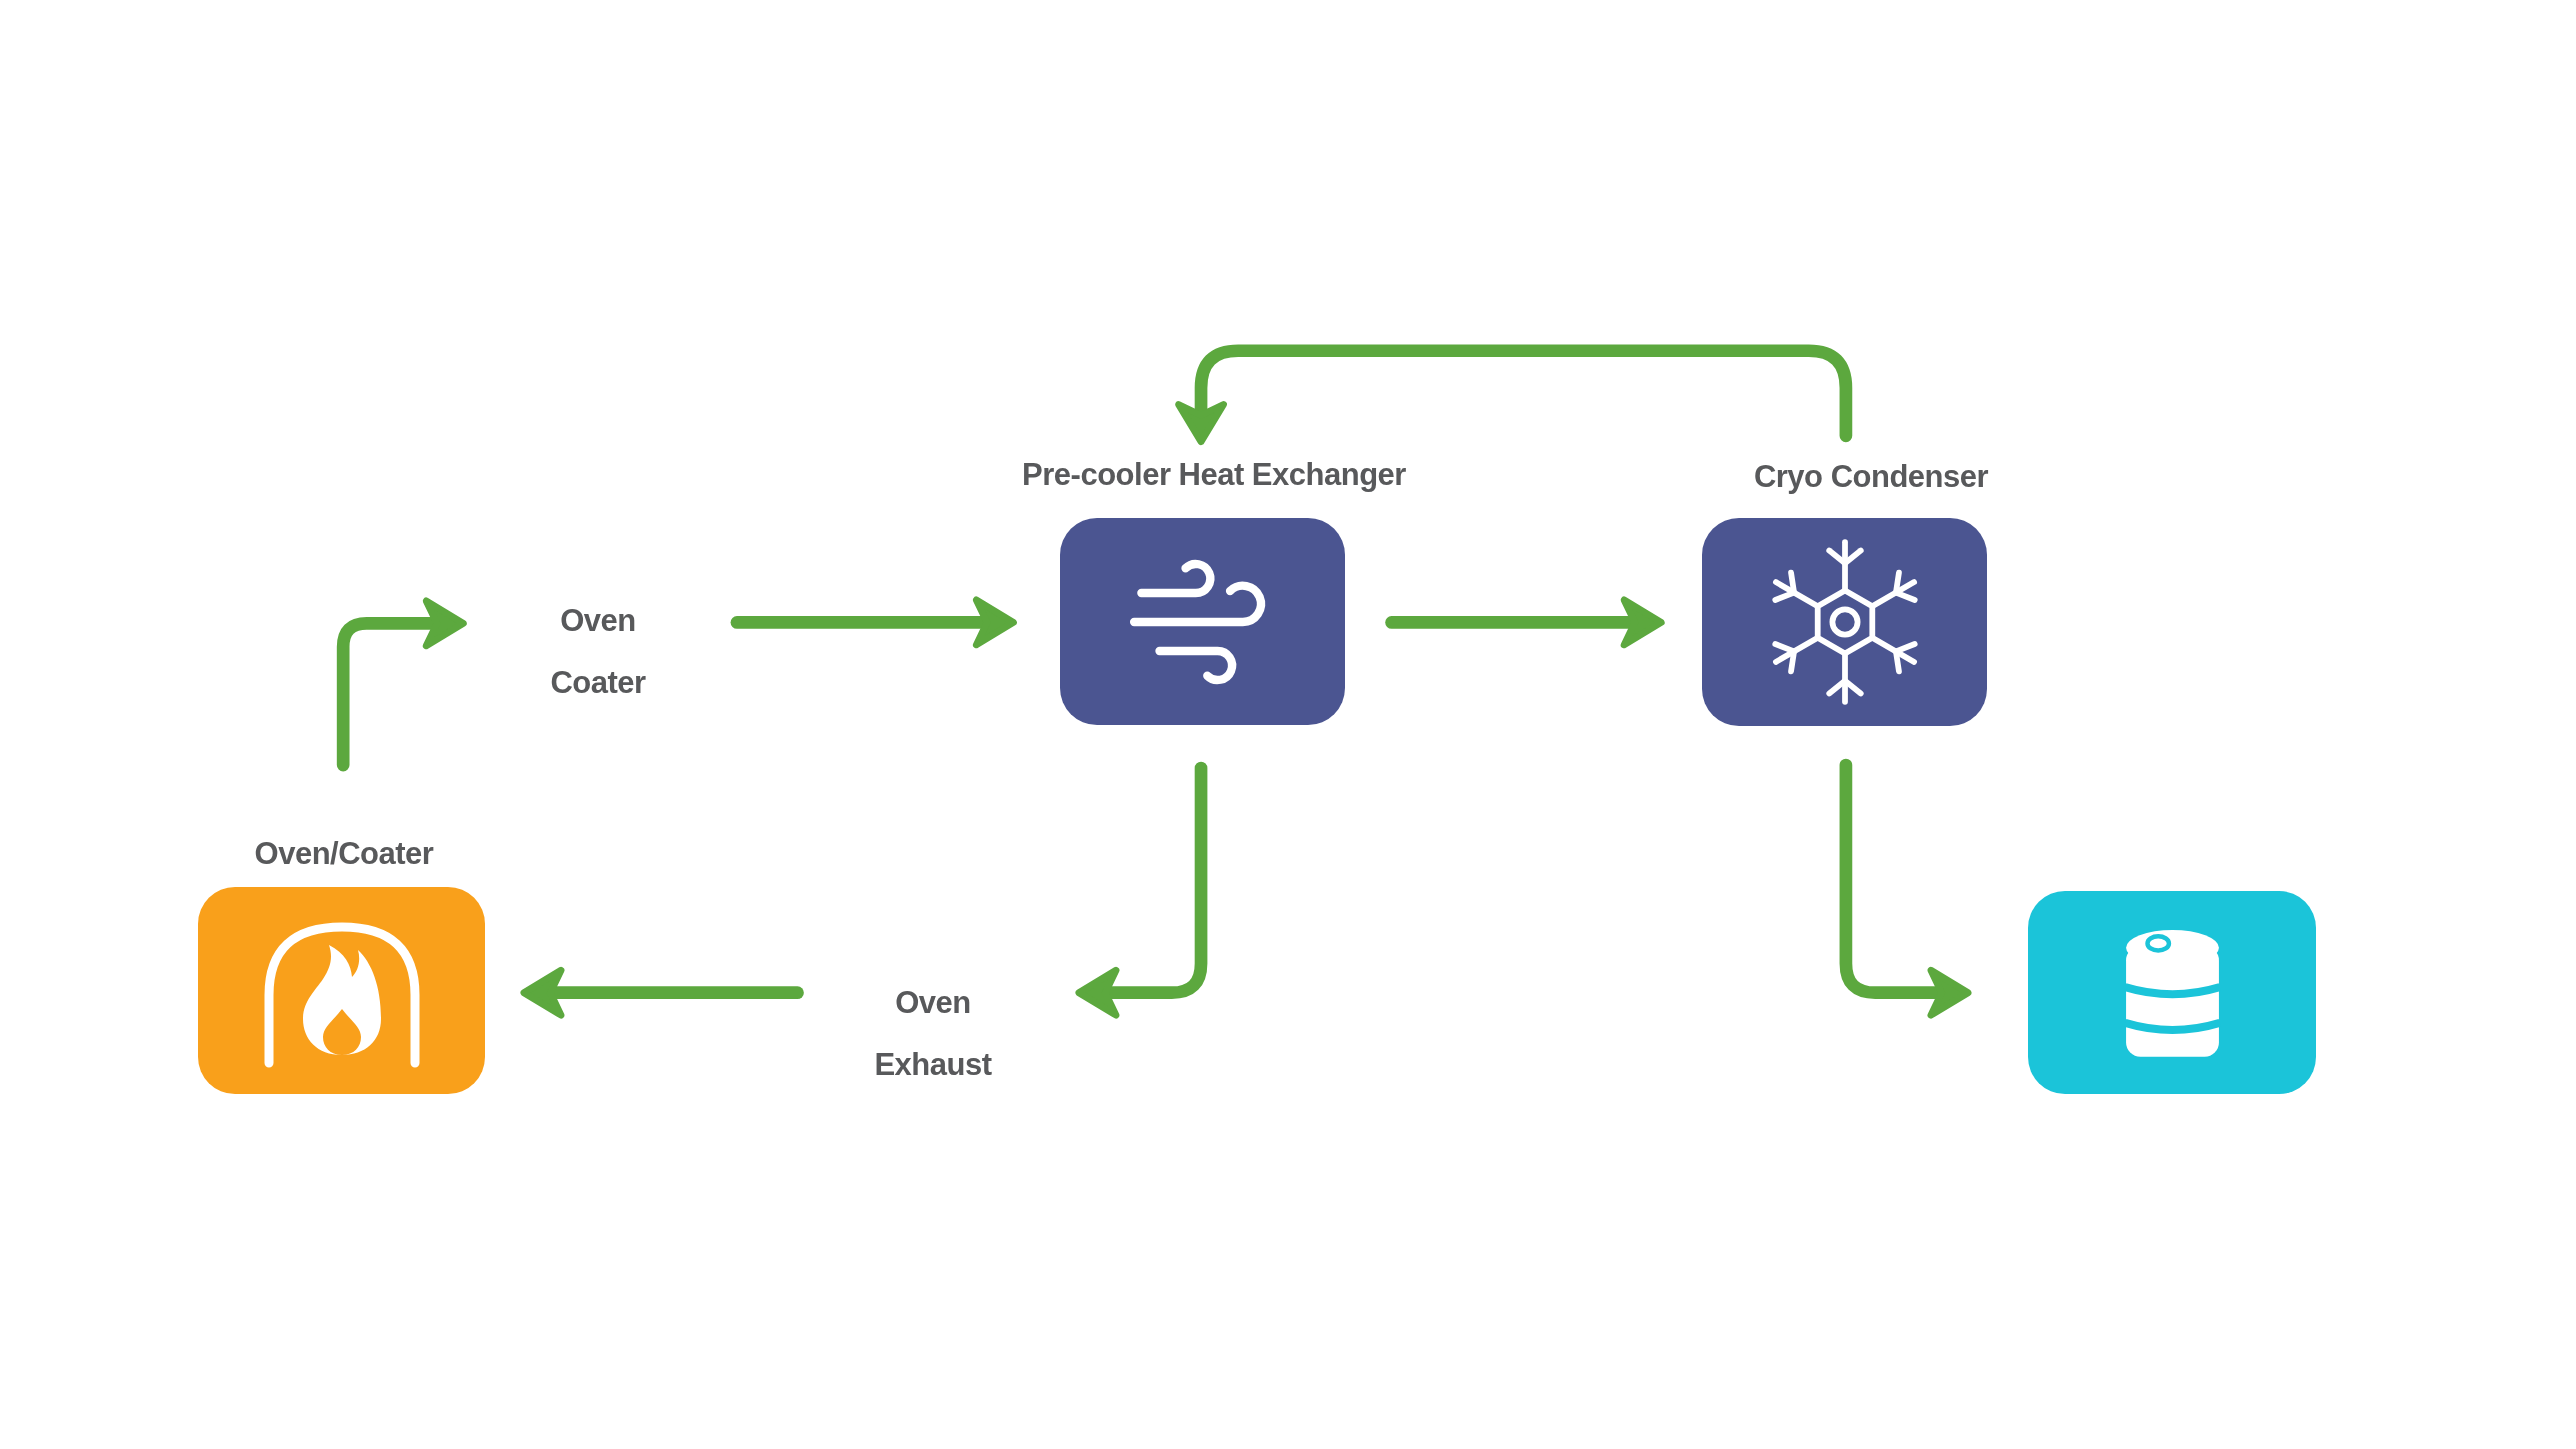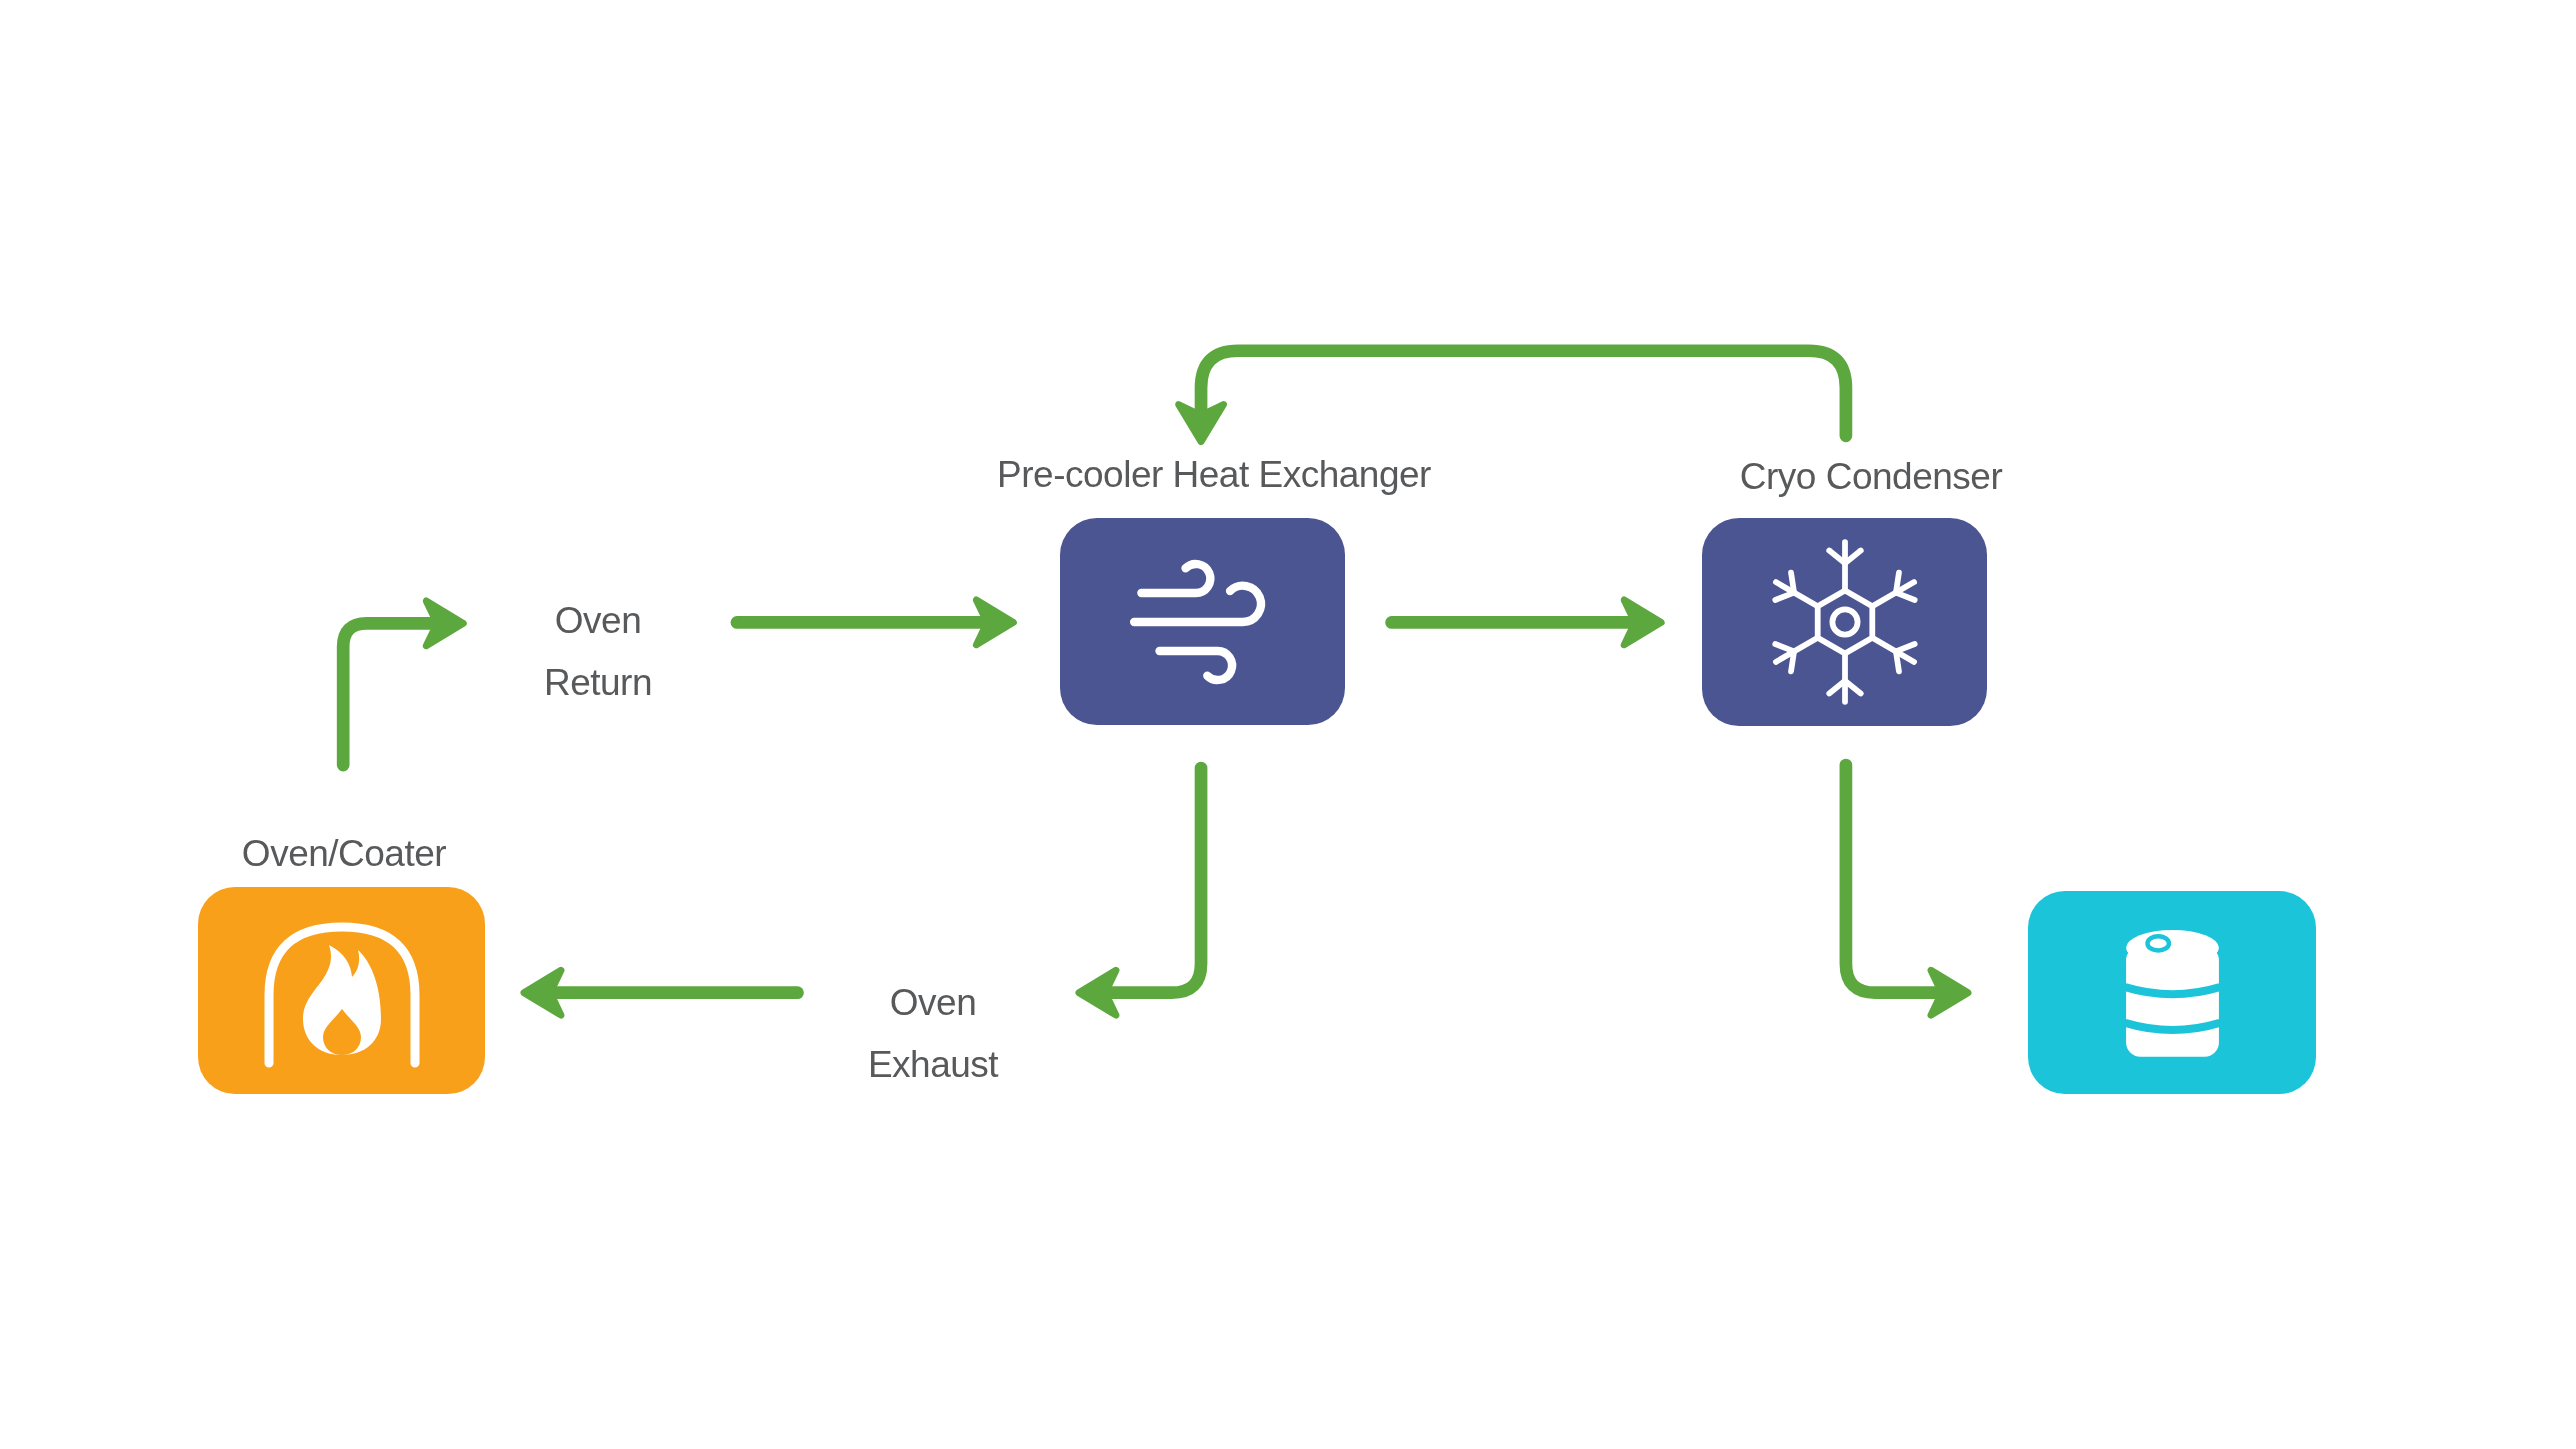--- a/index.html
+++ b/index.html
@@ -16,22 +16,22 @@
     display:flex;align-items:center;justify-content:center;
   }
   .node-oven{left:198px;top:887px;width:287px;height:207px;background:var(--node_orange);}
   .node-precooler{left:1060px;top:518px;width:285px;height:207px;background:var(--node_indigo);}
   .node-cryo{left:1702px;top:518px;width:285px;height:208px;background:var(--node_indigo);}
   .node-nmp{left:2028px;top:891px;width:288px;height:203px;background:var(--node_cyan);}
   .lbl{
     position:absolute;
     transform:translateX(-50%);
     color:var(--label_gray);
-    font-weight:400;
-    font-size:37px;
+    font-weight:700;
+    font-size:31px;
     letter-spacing:-0.5px;
     line-height:49px;
     white-space:nowrap;
     text-align:center;
   }
   .lbl2{line-height:62px;margin-top:36px;}
   .lbl-oven{left:344px;top:829px;text-align:center;}
   .lbl-precooler{left:1214px;top:450px;}
   .lbl-cryo{left:1871px;top:452px;}
   .lbl-nmp{left:2173px;top:827px;}
@@ -83,21 +83,21 @@
       <polygon class="flow-head" points="0,0 -38,-23 -27,0 -38,23" transform="translate(2014,1016)"></polygon>
     </g>
   </svg>
 
   <div class="lbl lbl-oven">Oven/Coater</div>
   <div class="lbl lbl-precooler">Pre-cooler Heat Exchanger</div>
   <div class="lbl lbl-cryo">Cryo Condenser</div>
 
   <div class="lbl lbl2 lbl-exhaust">
     <div>Oven</div>
-    <div>Return</div>
+    <div>Coater</div>
   </div>
   <div class="lbl lbl2 lbl-return">
     <div>Oven</div>
     <div>Exhaust</div>
   </div>
 
   <div class="node node-oven" style="background: rgb(249, 160, 27);">
     <svg viewBox="-100 -85 200 170" width="200" height="170">
       <path d="M -73 72 L -73 4 Q -73 -64 0 -64 Q 73 -64 73 4 L 73 72" fill="none" stroke="#ffffff" stroke-width="9" stroke-linecap="round"></path>
       <path d="M 0 64 C -25 64 -39 48 -39 28 C -39 10 -27 0 -19 -12 C -11 -24 -9 -34 -13 -46 C 3 -38 9 -26 10 -14 C 16 -20 19 -30 16 -41 C 30 -28 39 -4 39 28 C 39 50 23 64 0 64 Z" fill="#ffffff"></path>

